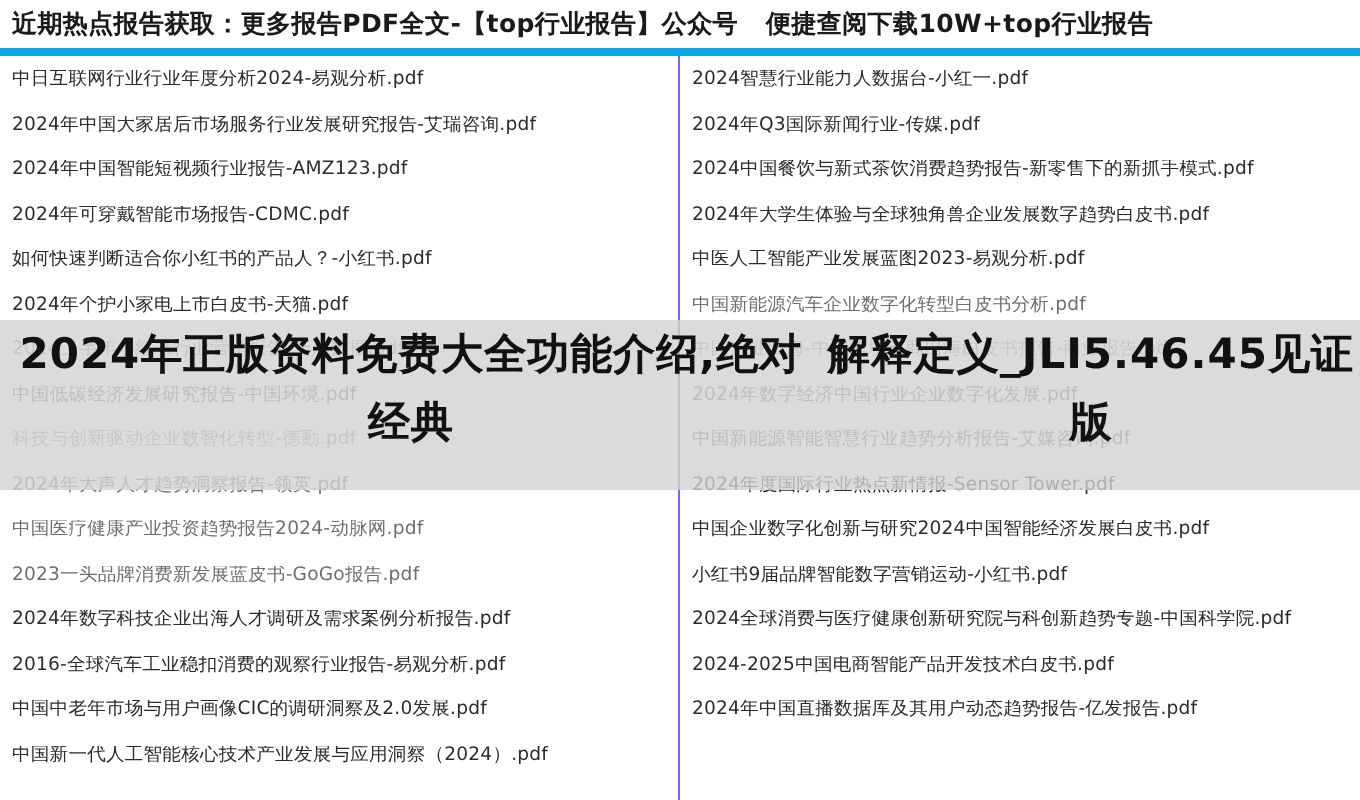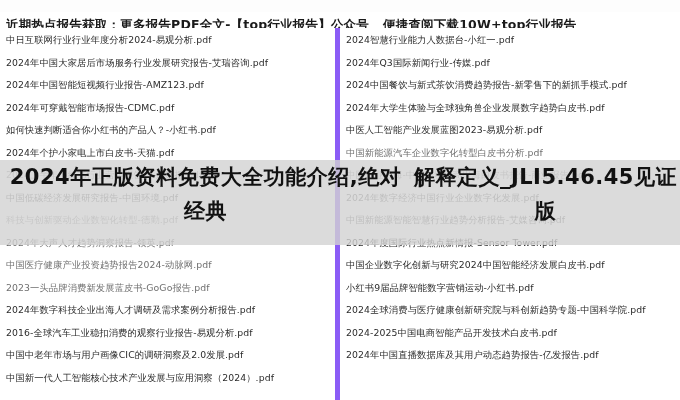--- a/index.html
+++ b/index.html
@@ -19,25 +19,25 @@
     position: relative;
     width: 680px;
     height: 400px;
     background: #fdfdfd;
     overflow: hidden;
   }
 
   
   .banner {
     position: absolute;
-    top: 12px; left: 0;
+    top: 0; left: 0;
     width: 680px;
     height: 28px;
     background: #ffffff;
-    border-bottom: 2px solid #0ea5e9;
+    border-bottom: 4px solid #0ea5e9;
     display: flex;
     align-items: center;
     padding: 0 6px;
     white-space: nowrap;
     overflow: hidden;
     text-align: right;
   }
   .banner span {
     font-size: 12.5px;
     font-weight: bold;
@@ -53,21 +53,21 @@
     width: 680px;
     height: 372px;
     display: flex;
     background: #ffffff;
   }
   .col {
     width: 50%;
     padding: 7px 6px 0 6px;
     overflow: hidden;
   }
-  .col.left { border-right: 5px solid #8b5cf6; }
+  .col.left { border-right: 1px solid #8b5cf6; }
   .file-row {
     font-size: 9.3px;
     line-height: 10px;
     color: #2b2b2b;
     height: 22.5px;
     display: flex;
     align-items: flex-start;
     white-space: nowrap;
     overflow: hidden;
     letter-spacing: 0.1px;

